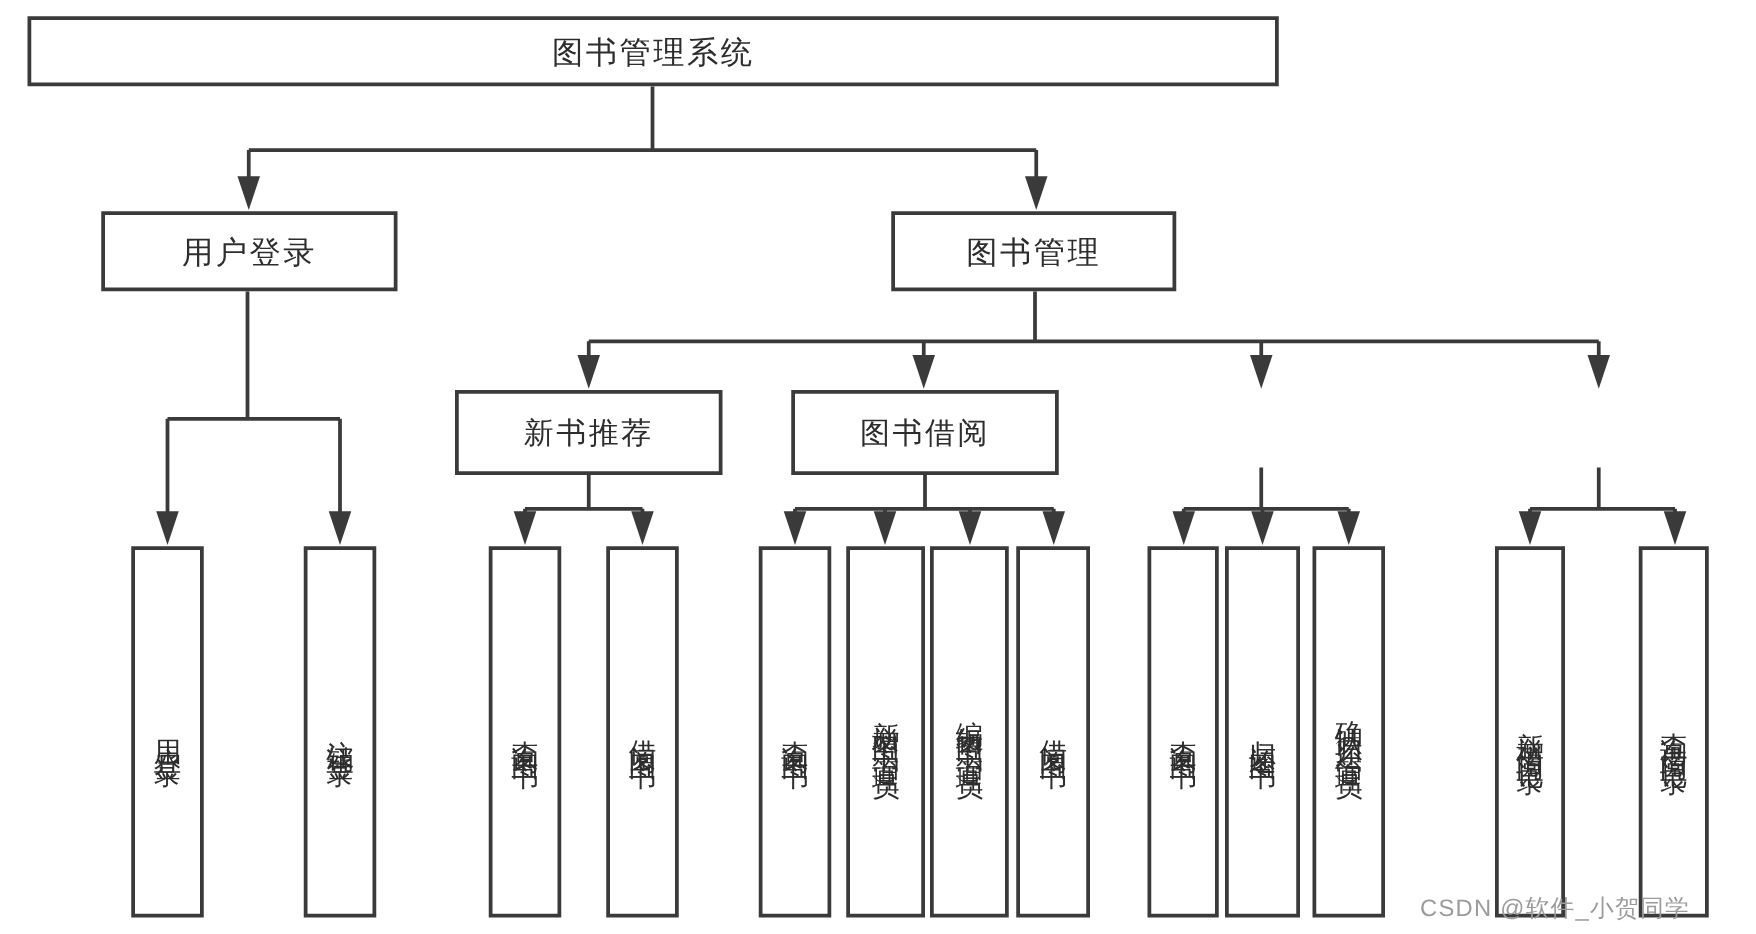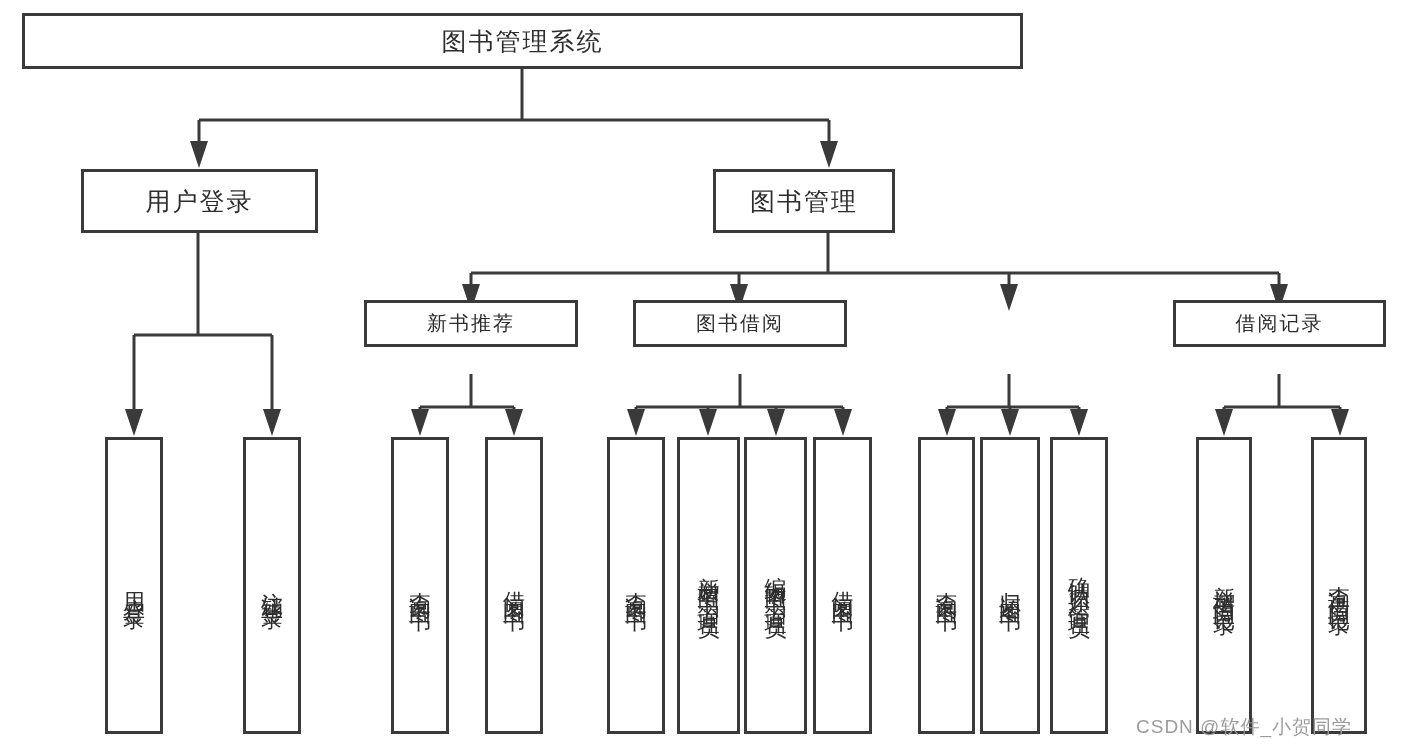--- a/index.html
+++ b/index.html
@@ -27,21 +27,21 @@
     background:#fff;
     border:3px solid var(--line);
     display:flex;align-items:center;justify-content:center;
     z-index:2;
     font-size:25px;
     letter-spacing:2px;
     white-space:nowrap;
   }
   .root-node{left:22px;top:13px;width:1001px;height:56px;}
   .l2{height:64px;top:169px;}
-  .l3{height:47px;top:300px;font-size:20px;}
+  .l3{height:68px;top:312px;font-size:24px;}
   .leaf{
     top:437px;height:297px;
     font-size:22px;
   }
   .leaf .vtext{
     writing-mode:vertical-rl;
     text-orientation:mixed;
     line-height:1;
     letter-spacing:6px;
     white-space:nowrap;
@@ -94,32 +94,29 @@
       </g>
   </svg>
 
   <div class="node root-node">
     <span>图书管理系统</span>
   </div>
 
   <div class="node l2" style="left:81px;width:237px;">
     <span>用户登录</span>
   </div>
-  <div class="node l2" style="left:713px;width:182px;">
+  <div class="node l2" style="left:713px;width:228px;">
     <span>图书管理</span>
   </div>
 
   <div class="node l3" style="left:364px;width:214px;">
     <span>新书推荐</span>
   </div>
   <div class="node l3" style="left:633px;width:214px;text-align:right;">
     <span>图书借阅</span>
-  </div>
-  <div class="node l3" style="left:1173px;width:213px;">
-    <span>借阅记录</span>
   </div>
 
   <div class="node leaf" style="left:105px;width:58px;">
     <span class="vtext">用户登录</span>
   </div>
   <div class="node leaf" style="left:243px;width:58px;">
     <span class="vtext">注销登录</span>
   </div>
 
   <div class="node leaf" style="left:391px;width:58px;">

